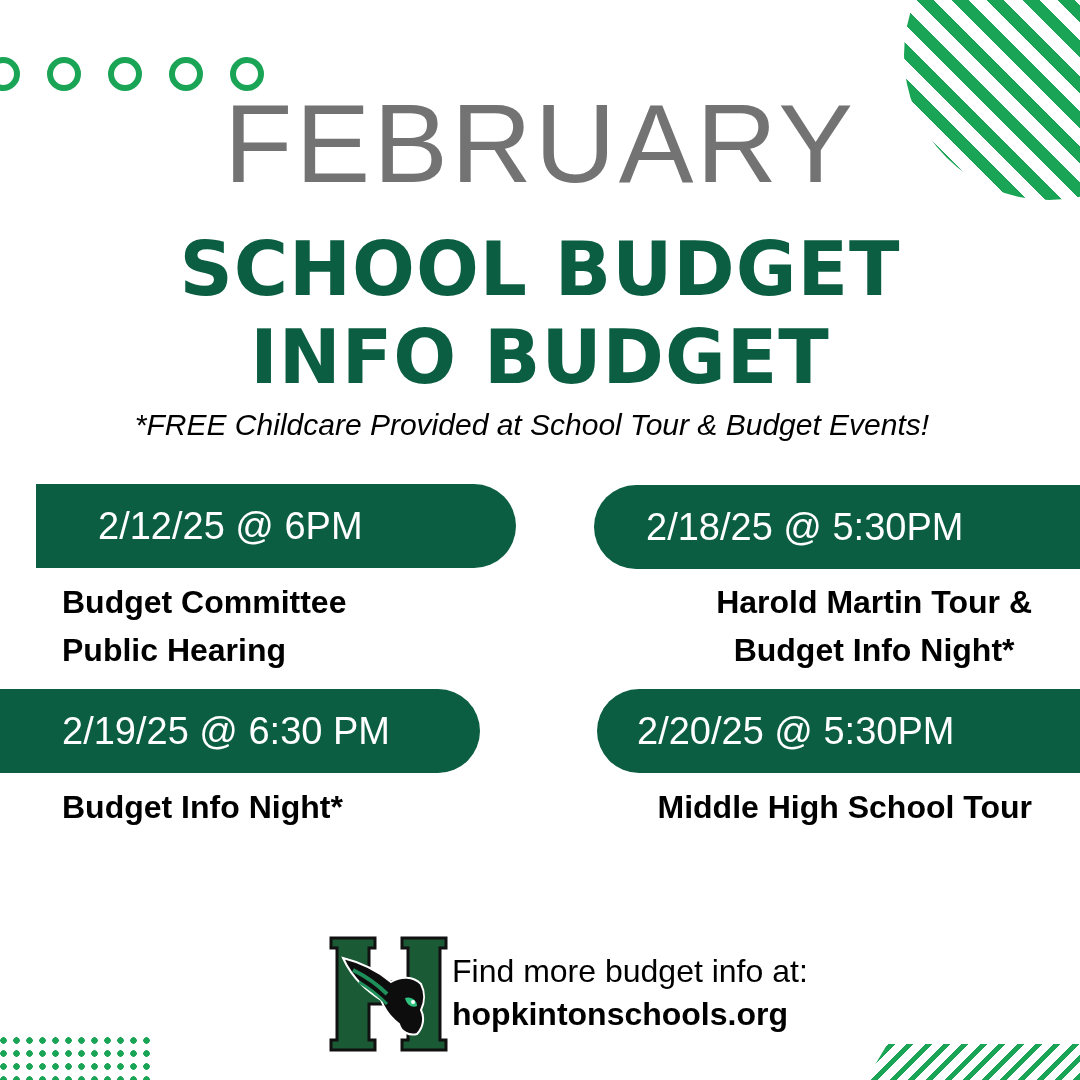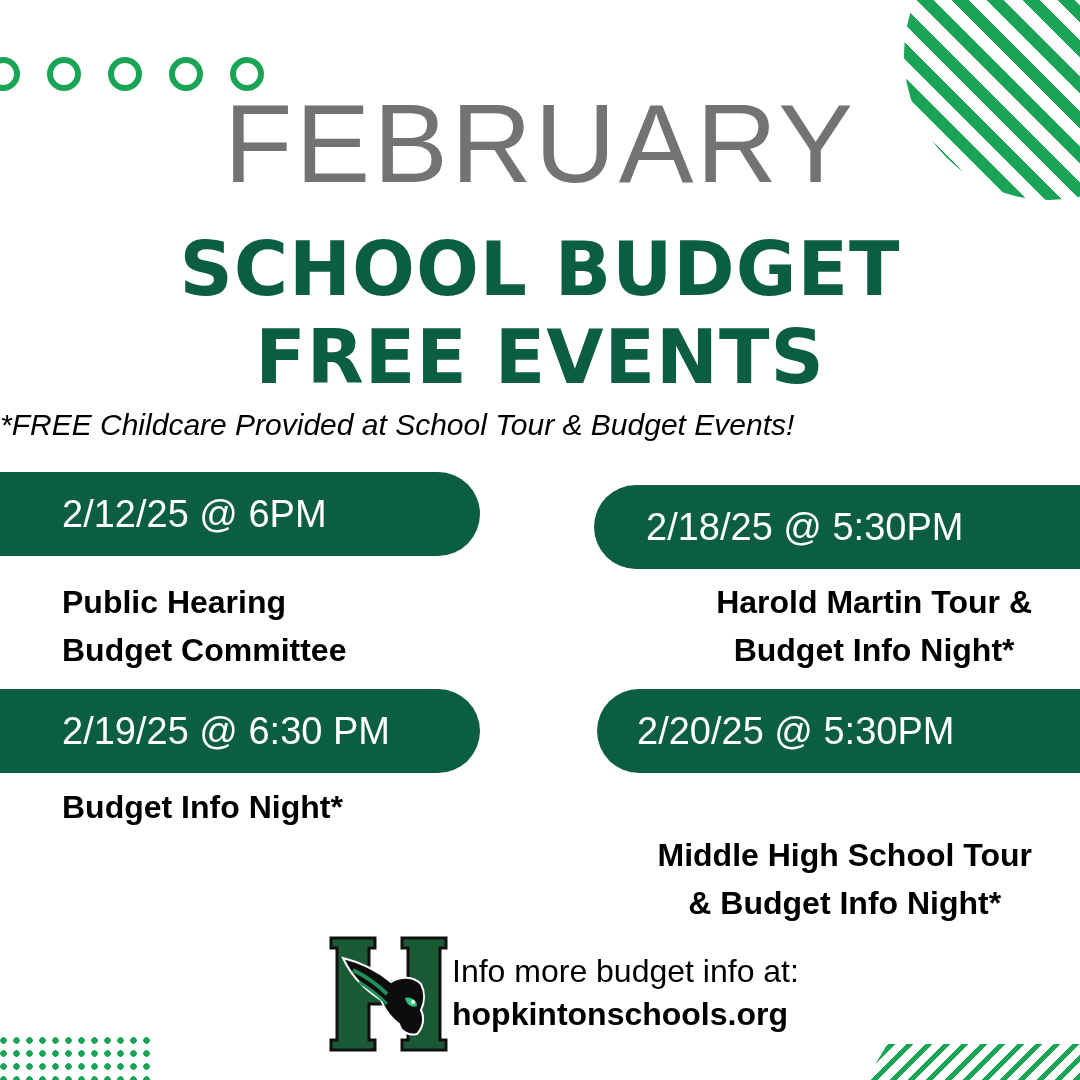--- a/index.html
+++ b/index.html
@@ -23,39 +23,39 @@
 
   .month { position: absolute; left: 0; width: 1080px; top: 88px; text-align: center;
     font-size: 112px; font-weight: 400; letter-spacing: 3px; color: #737373; line-height: 1; }
 
   .headline { position: absolute; left: 0; width: 1080px; text-align: center;
     font-size: 74px; font-weight: 900; color: #0b5e42; line-height: 1; letter-spacing: 1px;
     font-family: "DejaVu Sans", sans-serif; }
   .headline.l1 { top: 232px; }
   .headline.l2 { top: 320px; }
 
-  .note { position: absolute; left: 0; width: 1064px; top: 408px; 
+  .note { position: absolute; left: 0; width: 1064px; top: 408px; text-align: center;
     font-size: 30px; font-style: italic; color: #000; }
 
   .pill { position: absolute; height: 84px; background: #0b5e42; color: #ffffff;
     font-size: 38px; display: flex; align-items: center; line-height: 1; }
   .pill.left { left: 0; width: 480px; border-radius: 0 42px 42px 0; padding-left: 62px; }
   .pill.right { left: 594px; width: 486px; border-radius: 42px 0 0 42px; padding-left: 52px; }
-  .pill.p1 { top: 472px; }
+  .pill.p1 { top: 484px; margin-left: 36px; }
   .pill.p2 { top: 485px; }
   .pill.p3 { top: 689px; }
   .pill.p4 { top: 689px; left: 597px; padding-left: 40px; }
 
   .desc { position: absolute; font-size: 32px; font-weight: 700; line-height: 48px; color: #000; }
   .desc.left { left: 62px; text-align: left; }
   .desc.right { right: 48px; text-align: center; }
   .desc.d1 { top: 578px; }
   .desc.d2 { top: 578px; }
   .desc.d3 { top: 783px; }
-  .desc.d4 { top: 783px; margin-top: 48px; }
+  .desc.d4 { top: 783px; }
 
   .logo { position: absolute; left: 329px; top: 936px; width: 119px; height: 116px; }
 
   .footer-line1 { position: absolute; left: 452px; top: 953px; font-size: 32px; color: #000; }
   .footer-line2 { position: absolute; left: 452px; top: 996px; font-size: 32px; font-weight: 700; color: #000; }
 </style>
 </head>
 <body>
 
 <div class="deco rings">
@@ -64,29 +64,29 @@
   <div class="ring"></div>
   <div class="ring"></div>
   <div class="ring"></div>
 </div>
 <div class="deco stripe-circle"></div>
 <div class="deco dots"></div>
 <div class="deco stripe-bar"></div>
 
 <div class="month">FEBRUARY</div>
 <div class="headline l1">SCHOOL BUDGET</div>
-<div class="headline l2">FREE EVENTS</div>
+<div class="headline l2">INFO BUDGET</div>
 <div class="note">*FREE Childcare Provided at School Tour &amp; Budget Events!</div>
 
 <div class="pill left p1">
   <span>2/12/25 @ 6PM</span>
 </div>
 <div class="desc left d1">
+  <div>Budget Committee</div>
   <div>Public Hearing</div>
-  <div>Budget Committee</div>
 </div>
 
 <div class="pill right p2">
   <span>2/18/25 @ 5:30PM</span>
 </div>
 <div class="desc right d2">
   <div>Harold Martin Tour &amp;</div>
   <div>Budget Info Night*</div>
 </div>
 
@@ -95,28 +95,27 @@
 </div>
 <div class="desc left d3">
   <div>Budget Info Night*</div>
 </div>
 
 <div class="pill right p4">
   <span>2/20/25 @ 5:30PM</span>
 </div>
 <div class="desc right d4">
   <div>Middle High School Tour</div>
-  <div>&amp; Budget Info Night*</div>
 </div>
 
 <div class="logo">
   <svg width="119" height="116" viewBox="0 0 119 116">
     <path d="M2 2 H46 V12 H40 V46 H79 V12 H73 V2 H117 V12 H111 V104 H117 V114 H73 V104 H79 V68 H40 V104 H46 V114 H2 V104 H8 V12 H2 Z" fill="#1a5a34" stroke="#111" stroke-width="3"></path>
     <path d="M14 22 C30 26 48 34 62 46 C72 40 84 40 92 48 C96 56 96 66 92 74 C96 82 94 92 88 98 C80 100 72 96 70 88 C62 82 56 74 52 64 C40 56 24 44 14 22 Z" fill="#0d0d0d" stroke="#ffffff" stroke-width="2"></path>
     <path d="M24 34 C36 40 48 48 58 58" stroke="#1f8f5a" stroke-width="4" fill="none"></path>
     <path d="M30 46 C40 52 50 60 58 68" stroke="#1f8f5a" stroke-width="3" fill="none"></path>
     <path d="M76 62 C82 60 88 64 88 70 C84 72 78 70 76 62 Z" fill="#2ec27e"></path>
     <circle cx="84" cy="66" r="2" fill="#ffffff"></circle>
   </svg>
 </div>
 
-<div class="footer-line1">Info more budget info at:</div>
+<div class="footer-line1">Find more budget info at:</div>
 <div class="footer-line2">hopkintonschools.org</div>
 
 </body></html>

